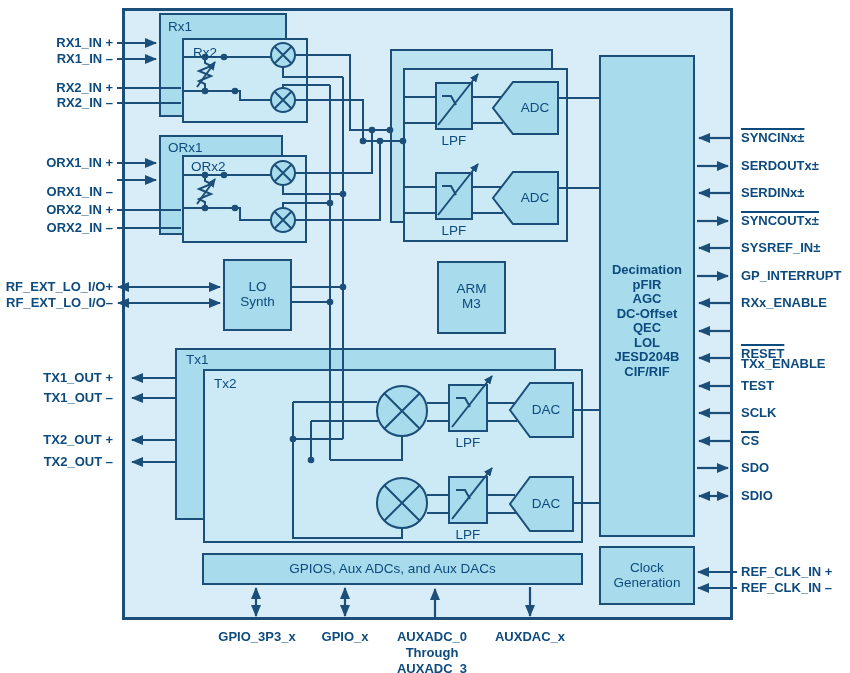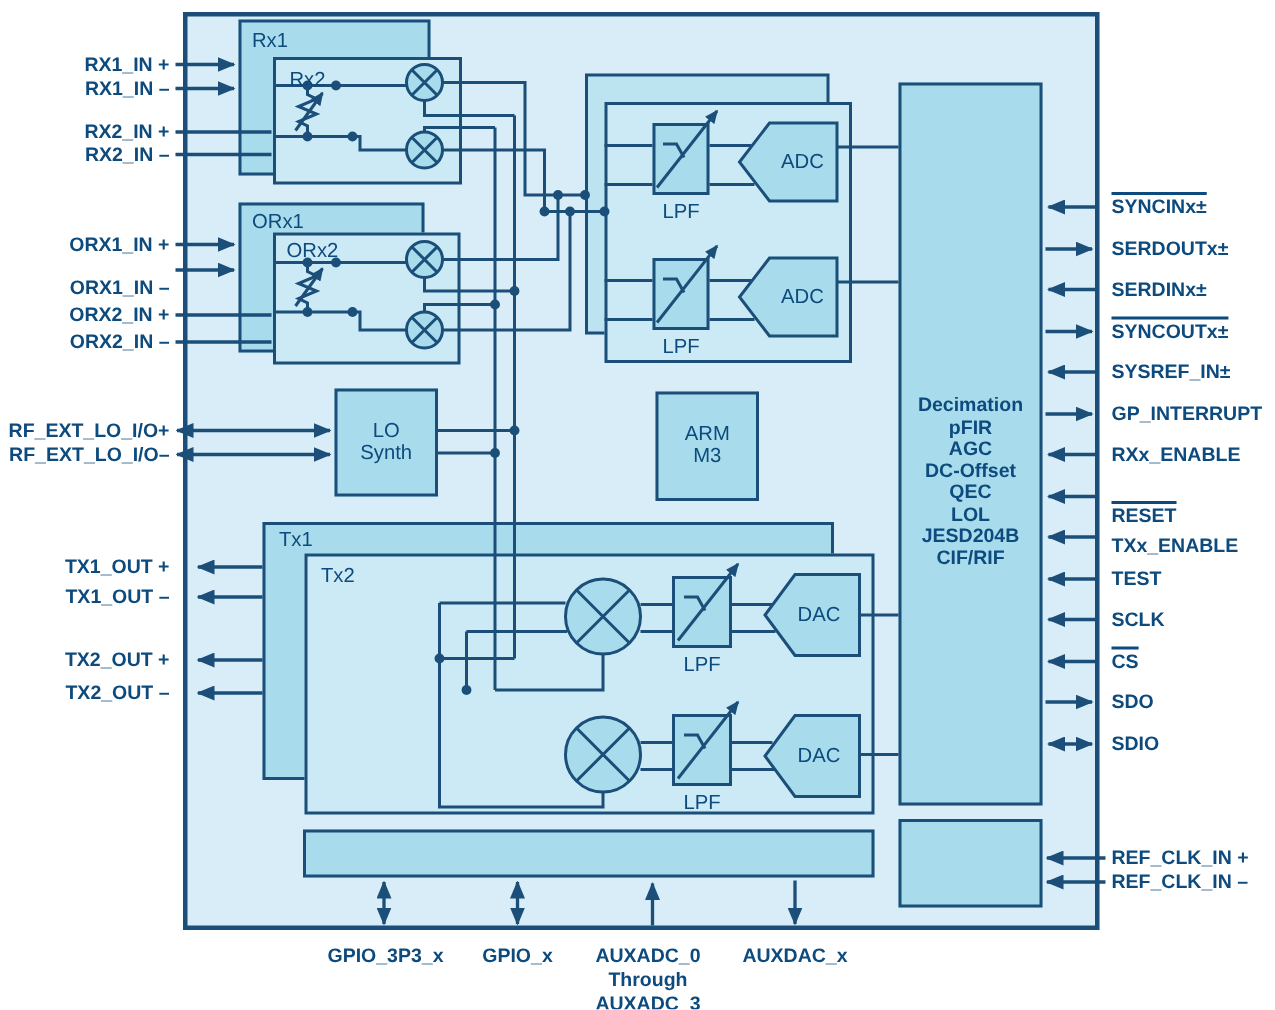--- a/index.html
+++ b/index.html
@@ -244,20 +244,23 @@
   <div style="position:absolute;left:599px;top:263px;width:96px;text-align:center;">
     <div class="feat">Decimation</div>
     <div class="feat">pFIR</div>
     <div class="feat">AGC</div>
     <div class="feat">DC-Offset</div>
     <div class="feat">QEC</div>
     <div class="feat">LOL</div>
     <div class="feat">JESD204B</div>
     <div class="feat">CIF/RIF</div>
   </div>
+  <div class="bl ctr" style="left:599px;top:560px;width:96px;">Clock
+Generation</div>
+  <div class="bl ctr" style="left:202px;top:561px;width:381px;">GPIOS, Aux ADCs, and Aux DACs</div>
   <div class="bl ctr" style="left:434px;top:133px;width:40px;">LPF</div>
   <div class="bl ctr" style="left:434px;top:223px;width:40px;">LPF</div>
   <div class="bl ctr" style="left:448px;top:435px;width:40px;">LPF</div>
   <div class="bl ctr" style="left:448px;top:527px;width:40px;">LPF</div>
   <div class="bl ctr" style="left:505px;top:100px;width:60px;">ADC</div>
   <div class="bl ctr" style="left:505px;top:190px;width:60px;">ADC</div>
   <div class="bl ctr" style="left:516px;top:402px;width:60px;">DAC</div>
   <div class="bl ctr" style="left:516px;top:496px;width:60px;">DAC</div>
 
   <div class="pin pl" style="top:35px;">RX1_IN +</div>
@@ -276,21 +279,21 @@
   <div class="pin pl" style="top:454px;">TX2_OUT –</div>
 
   <div class="pin pr ov" style="top:130px;">SYNCINx±</div>
   <div class="pin pr" style="top:158px;">SERDOUTx±</div>
   <div class="pin pr" style="top:185px;">SERDINx±</div>
   <div class="pin pr ov" style="top:213px;">SYNCOUTx±</div>
   <div class="pin pr" style="top:240px;">SYSREF_IN±</div>
   <div class="pin pr" style="top:268px;">GP_INTERRUPT</div>
   <div class="pin pr" style="top:295px;">RXx_ENABLE</div>
   <div class="pin pr" style="top:330px;margin-top:26px;">TXx_ENABLE</div>
-  <div class="pin pr ov" style="top:336px;">RESET</div>
+  <div class="pin pr ov" style="top:346px;">RESET</div>
   <div class="pin pr" style="top:378px;">TEST</div>
   <div class="pin pr" style="top:405px;">SCLK</div>
   <div class="pin pr ov" style="top:433px;">CS</div>
   <div class="pin pr" style="top:460px;">SDO</div>
   <div class="pin pr" style="top:488px;">SDIO</div>
   <div class="pin pr" style="top:564px;">REF_CLK_IN +</div>
   <div class="pin pr" style="top:580px;">REF_CLK_IN –</div>
 
   <div class="pin ctr" style="left:197px;top:629px;width:120px;">GPIO_3P3_x</div>
   <div class="pin ctr" style="left:285px;top:629px;width:120px;">GPIO_x</div>

